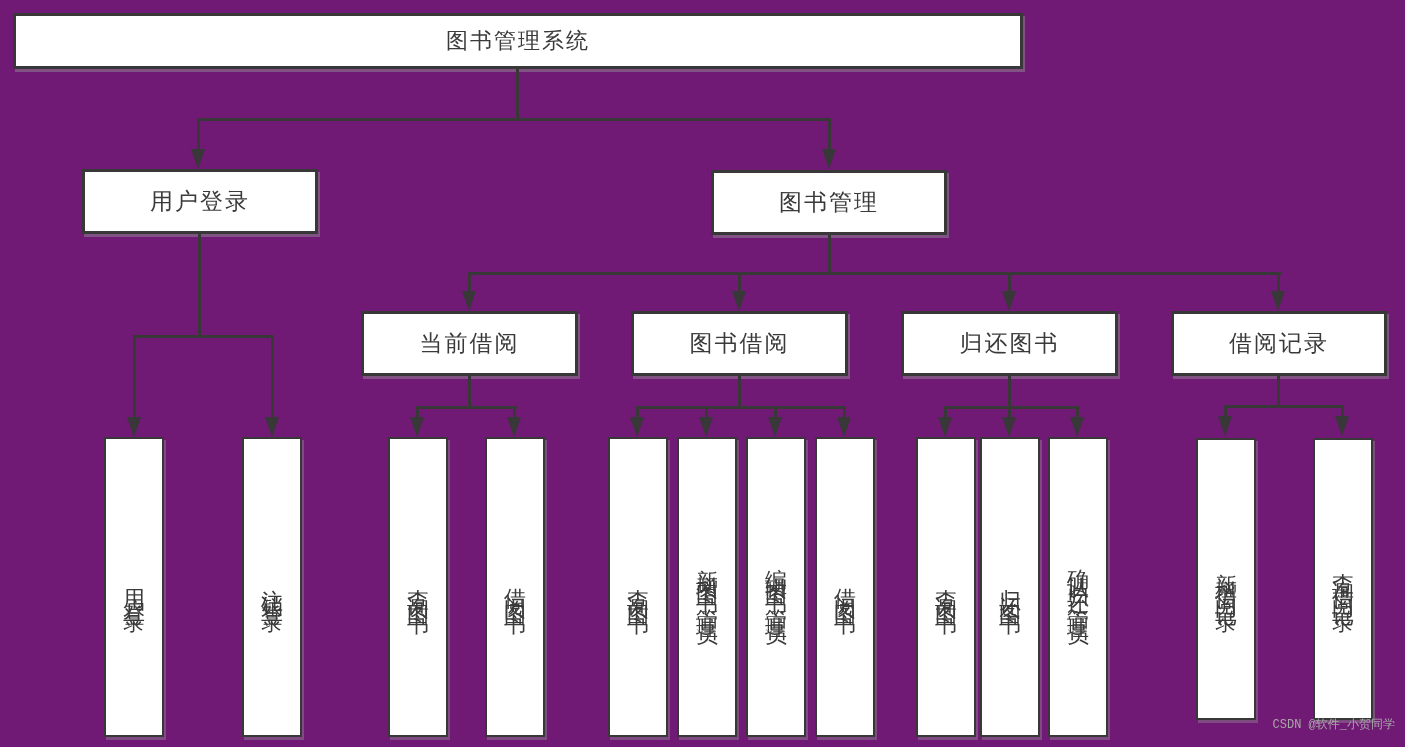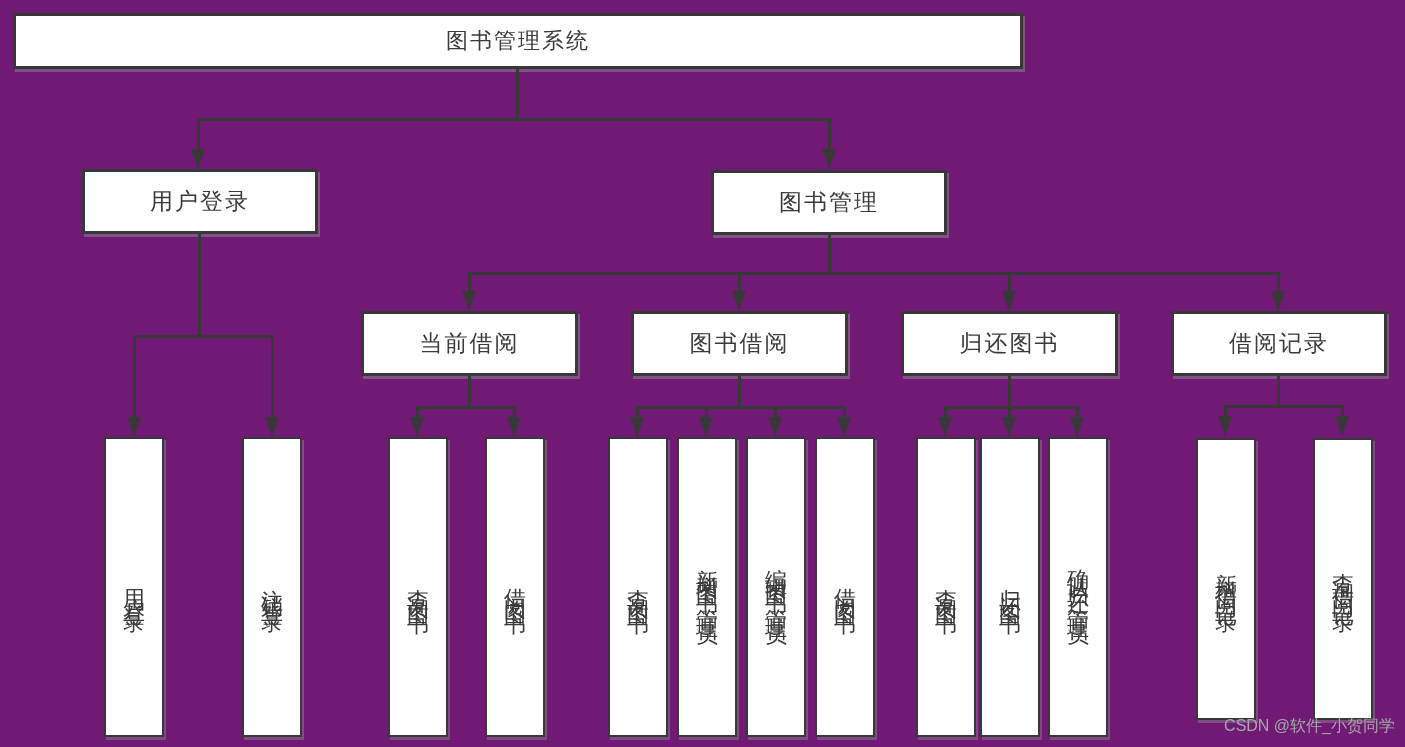--- a/index.html
+++ b/index.html
@@ -23,21 +23,21 @@
   .hline,.vline{position:absolute;background:#383838;}
   .hline{height:3px;}
   .vline{width:3px;}
   .arr{
     position:absolute;width:0;height:0;
     border-left:7px solid transparent;border-right:7px solid transparent;
     border-top:20px solid #383838;
   }
   .watermark{
     position:absolute;left:1183px;top:716px;width:212px;
-    text-align:right;font-size:16px;color:#a8a8a8;letter-spacing:0;
+    text-align:right;font-size:12px;color:#a8a8a8;letter-spacing:0;font-family:Liberation Mono, monospace;
   }
 </style>
 </head>
 <body>
 
 <div id="stage">
 
   <div class="node root-node" style="left:13px;top:13px;width:1010px;height:56px;">图书管理系统</div>
 
   <div class="vline" style="left:516px;top:69px;height:52px;"></div>

